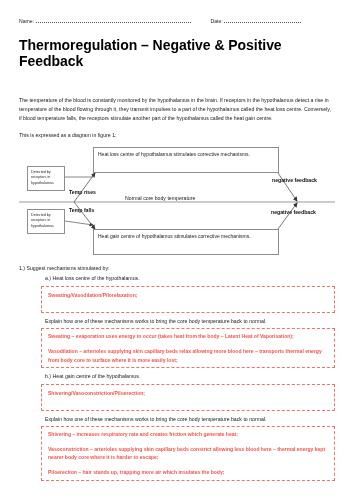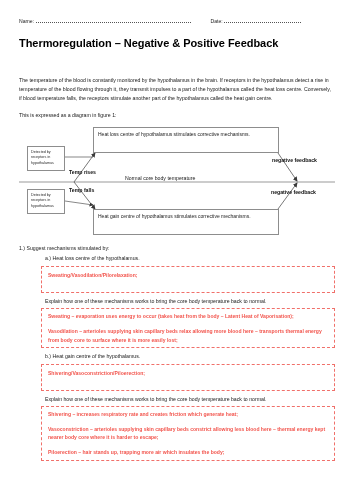--- a/index.html
+++ b/index.html
@@ -37,21 +37,21 @@
     border-bottom: 0.6px dotted #555;
     height: 4px;
     margin-left: 1.5px;
   }
   .nd-dots.name-dots { width: 155px; }
   .nd-dots.date-dots { width: 77px; }
   .nd-gap { width: 20px; }
 
   
   .doc-title {
-    font-size: 11px;
+    font-size: 14px;
     font-weight: bold;
     color: #000;
     margin: 0 0 27px 0;
     letter-spacing: -0.05px;
   }
 
   
   .para {
     font-size: 5.2px;
     line-height: 9.1px;

